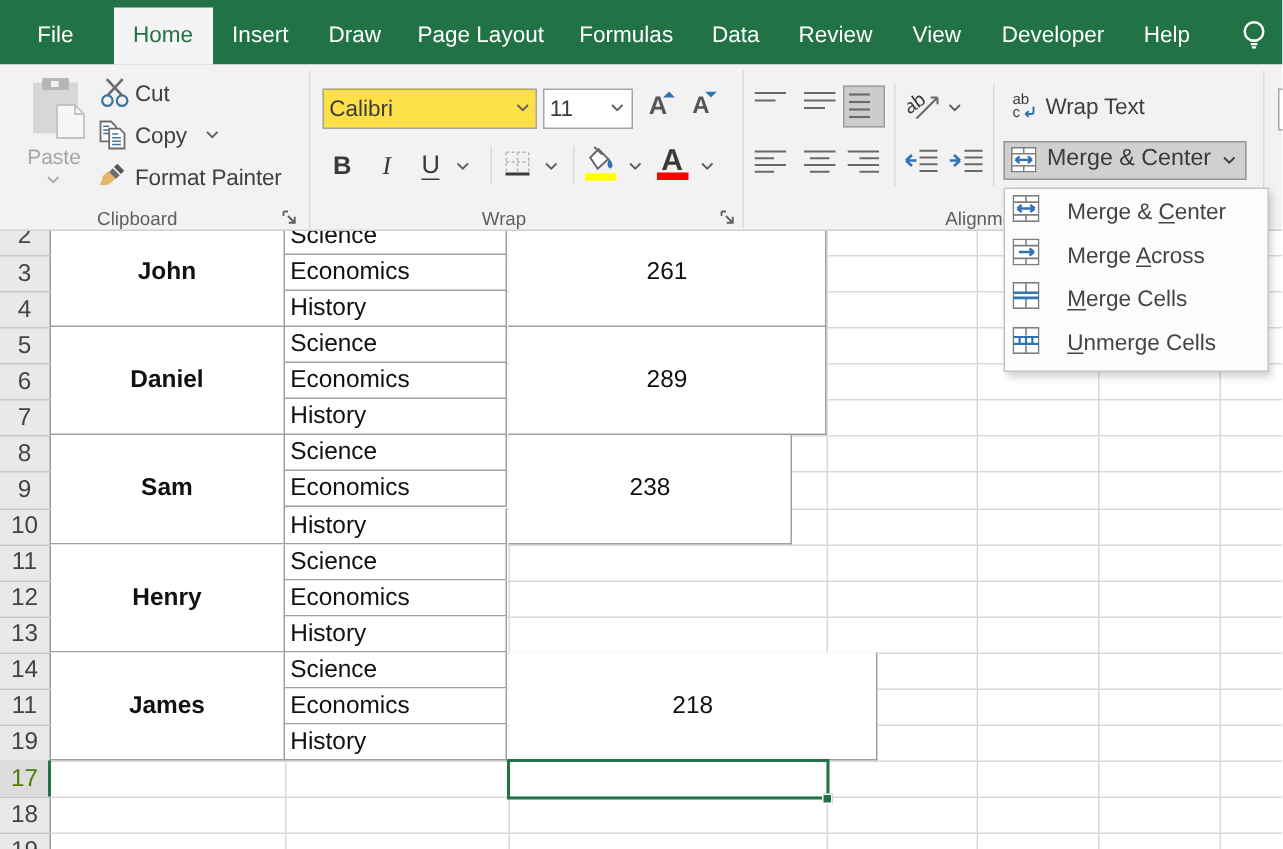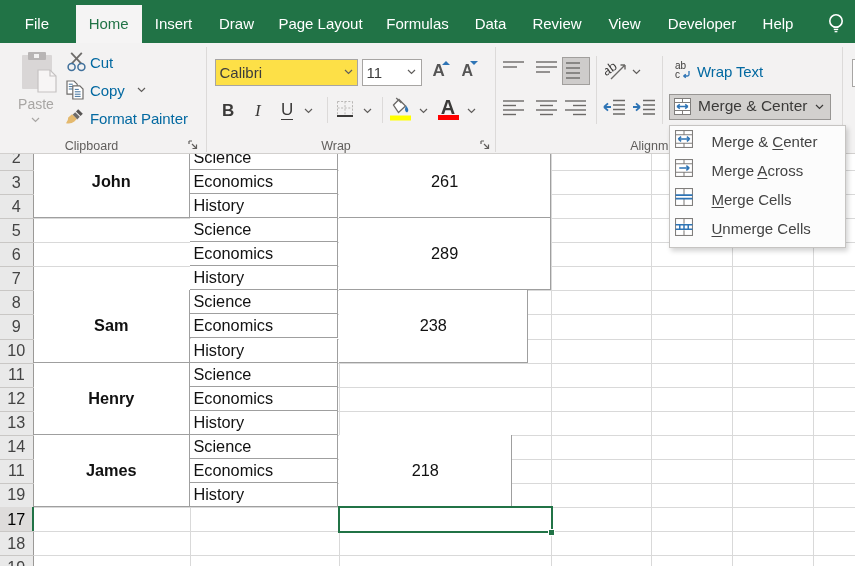--- a/index.html
+++ b/index.html
@@ -2,21 +2,21 @@
 <html><head><meta charset="utf-8">
 <style>
 html,body{margin:0;padding:0}
 body{width:855px;height:566px;overflow:hidden;position:relative;
  font-family:"Liberation Sans",sans-serif;background:#fff;
  -webkit-font-smoothing:antialiased}
 .ab{position:absolute}
 .tab{position:absolute;top:0;height:43px;line-height:48px;color:#fff;font-size:15px;text-align:center;transform:translateX(-50%)}
 .glbl{position:absolute;font-size:12.5px;color:#605e5c;transform:translateX(-50%);white-space:nowrap}
 .sep{position:absolute;width:1px;background:#dcdad9}
-.rtx{position:absolute;font-size:15px;color:#0369a1;white-space:nowrap;letter-spacing:-0.1px}
+.rtx{position:absolute;font-size:15px;color:#404040;white-space:nowrap;letter-spacing:-0.1px}
 .cell{position:absolute;font-size:16.3px;color:#111;display:flex;align-items:center;overflow:hidden;background:#fff}
 .gl-h{position:absolute;height:1px;background:#d9d9d9}
 .gl-v{position:absolute;width:1px;background:#d9d9d9}
 .rnum{position:absolute;left:0;width:32.6px;text-align:center;font-size:16.2px;color:#444;display:flex;align-items:center;justify-content:center}
 .mi{position:absolute;font-size:15px;color:#444;white-space:nowrap}
 .u{text-decoration:underline;text-underline-offset:2px}
 </style></head><body>
 
 <div class="ab" style="left:0;top:0;width:855px;height:43px;background:#217346"></div>
 <div class="ab" style="left:76px;top:5px;width:66px;height:38px;background:#f5f4f4"></div>
@@ -250,21 +250,21 @@
 <div class="rnum" style="top:256.7px;height:24.1px">13</div>
 <div class="gl-h" style="left:0;top:304.8px;width:33.6px;background:#c9c7c5"></div>
 <div class="rnum" style="top:280.8px;height:24.1px">14</div>
 <div class="gl-h" style="left:0;top:328.9px;width:33.6px;background:#c9c7c5"></div>
 <div class="rnum" style="top:304.8px;height:24.1px">11</div>
 <div class="gl-h" style="left:0;top:353.0px;width:33.6px;background:#c9c7c5"></div>
 <div class="rnum" style="top:328.9px;height:24.1px">19</div>
 <div class="gl-h" style="left:0;top:377.0px;width:33.6px;background:#c9c7c5"></div>
 <div class="ab" style="left:0;top:353.0px;width:31.6px;height:24.1px;background:#dedcdb"></div>
 <div class="ab" style="left:31.6px;top:353.0px;width:2px;height:24.1px;background:#217346"></div>
-<div class="rnum" style="top:353.0px;height:24.1px;color:#000000">17</div>
+<div class="rnum" style="top:353.0px;height:24.1px;color:#4d7c0f">17</div>
 <div class="gl-h" style="left:0;top:401.1px;width:33.6px;background:#c9c7c5"></div>
 <div class="rnum" style="top:377.0px;height:24.1px">18</div>
 
 <div class="rnum" style="top:401.1px;height:24.1px">19</div>
 <div class="cell" style="left:190px;top:-8.1px;width:148.3px;height:24.1px;border-right:1px solid #9f9f9f;border-bottom:1px solid #9f9f9f;padding-left:3.5px;box-sizing:border-box">Science</div>
 <div class="cell" style="left:190px;top:16.0px;width:148.3px;height:24.1px;border-right:1px solid #9f9f9f;border-bottom:1px solid #9f9f9f;padding-left:3.5px;box-sizing:border-box">Economics</div>
 <div class="cell" style="left:190px;top:40.1px;width:148.3px;height:24.1px;border-right:1px solid #9f9f9f;border-bottom:1px solid #9f9f9f;padding-left:3.5px;box-sizing:border-box">History</div>
 <div class="cell" style="left:190px;top:64.1px;width:148.3px;height:24.1px;border-right:1px solid #9f9f9f;border-bottom:1px solid #9f9f9f;padding-left:3.5px;box-sizing:border-box">Science</div>
 <div class="cell" style="left:190px;top:88.2px;width:148.3px;height:24.1px;border-right:1px solid #9f9f9f;border-bottom:1px solid #9f9f9f;padding-left:3.5px;box-sizing:border-box">Economics</div>
 <div class="cell" style="left:190px;top:112.3px;width:148.3px;height:24.1px;border-right:1px solid #9f9f9f;border-bottom:1px solid #9f9f9f;padding-left:3.5px;box-sizing:border-box">History</div>
@@ -272,26 +272,27 @@
 <div class="cell" style="left:190px;top:160.4px;width:148.3px;height:24.1px;border-right:1px solid #9f9f9f;border-bottom:1px solid #9f9f9f;padding-left:3.5px;box-sizing:border-box">Economics</div>
 <div class="cell" style="left:190px;top:184.5px;width:148.3px;height:24.1px;border-right:1px solid #9f9f9f;border-bottom:1px solid #9f9f9f;padding-left:3.5px;box-sizing:border-box">History</div>
 <div class="cell" style="left:190px;top:208.6px;width:148.3px;height:24.1px;border-right:1px solid #9f9f9f;border-bottom:1px solid #9f9f9f;padding-left:3.5px;box-sizing:border-box">Science</div>
 <div class="cell" style="left:190px;top:232.6px;width:148.3px;height:24.1px;border-right:1px solid #9f9f9f;border-bottom:1px solid #9f9f9f;padding-left:3.5px;box-sizing:border-box">Economics</div>
 <div class="cell" style="left:190px;top:256.7px;width:148.3px;height:24.1px;border-right:1px solid #9f9f9f;border-bottom:1px solid #9f9f9f;padding-left:3.5px;box-sizing:border-box">History</div>
 <div class="cell" style="left:190px;top:280.8px;width:148.3px;height:24.1px;border-right:1px solid #9f9f9f;border-bottom:1px solid #9f9f9f;padding-left:3.5px;box-sizing:border-box">Science</div>
 <div class="cell" style="left:190px;top:304.8px;width:148.3px;height:24.1px;border-right:1px solid #9f9f9f;border-bottom:1px solid #9f9f9f;padding-left:3.5px;box-sizing:border-box">Economics</div>
 <div class="cell" style="left:190px;top:328.9px;width:148.3px;height:24.1px;border-right:1px solid #9f9f9f;border-bottom:1px solid #9f9f9f;padding-left:3.5px;box-sizing:border-box">History</div>
 <div class="cell" style="left:33.6px;top:-8.1px;width:156.4px;height:72.2px;border-right:1px solid #9f9f9f;border-bottom:1px solid #9f9f9f;justify-content:center;font-weight:bold;box-sizing:border-box">John</div>
 <div class="cell" style="left:339.3px;top:-8.1px;width:211.7px;height:72.2px;border-right:1px solid #9f9f9f;border-bottom:1px solid #9f9f9f;justify-content:center;box-sizing:border-box">261</div>
+<div class="cell" style="left:33.6px;top:64.1px;width:156.4px;height:72.2px;border-right:1px solid #9f9f9f;border-bottom:1px solid #9f9f9f;justify-content:center;font-weight:bold;box-sizing:border-box">Daniel</div>
 <div class="cell" style="left:339.3px;top:64.1px;width:211.7px;height:72.2px;border-right:1px solid #9f9f9f;border-bottom:1px solid #9f9f9f;justify-content:center;box-sizing:border-box">289</div>
 <div class="cell" style="left:33.6px;top:136.4px;width:156.4px;height:72.2px;border-right:1px solid #9f9f9f;border-bottom:1px solid #9f9f9f;justify-content:center;font-weight:bold;box-sizing:border-box">Sam</div>
 <div class="cell" style="left:339.3px;top:136.4px;width:189px;height:72.2px;border-right:1px solid #9f9f9f;border-bottom:1px solid #9f9f9f;justify-content:center;box-sizing:border-box">238</div>
 <div class="cell" style="left:33.6px;top:208.6px;width:156.4px;height:72.2px;border-right:1px solid #9f9f9f;border-bottom:1px solid #9f9f9f;justify-content:center;font-weight:bold;box-sizing:border-box">Henry</div>
 <div class="cell" style="left:33.6px;top:280.8px;width:156.4px;height:72.2px;border-right:1px solid #9f9f9f;border-bottom:1px solid #9f9f9f;justify-content:center;font-weight:bold;box-sizing:border-box">James</div>
-<div class="cell" style="left:339.3px;top:280.8px;width:173px;height:72.2px;border-right:1px solid #9f9f9f;border-bottom:1px solid #9f9f9f;justify-content:center;box-sizing:border-box">218</div>
+<div class="cell" style="left:339.3px;top:280.8px;width:246px;height:72.2px;border-right:1px solid #9f9f9f;border-bottom:1px solid #9f9f9f;justify-content:center;box-sizing:border-box">218</div>
 <div class="ab" style="left:337.5px;top:351.5px;width:215px;height:27.5px;border:2.5px solid #217346;box-sizing:border-box"></div>
 <div class="ab" style="left:547.5px;top:374.5px;width:7px;height:7px;background:#217346;border:1px solid #fff;box-sizing:border-box"></div>
 </div>
 <div class="ab" style="left:669px;top:124.5px;width:177px;height:123.5px;background:#fcfcfc;border:1px solid #c6c4c2;box-sizing:border-box;box-shadow:2px 3px 5px rgba(0,0,0,0.18);z-index:50"></div>
 <svg class="ab" style="z-index:60;left:675px;top:130.3px" width="18" height="18" viewBox="0 0 17 17">
     <rect x="0.5" y="0.5" width="16" height="16" fill="#fff" stroke="#807e7c"></rect>
     <path d="M0.5 4.5 h16 M0.5 12.5 h16 M8.5 0.5 v4 M8.5 12.5 v4" stroke="#807e7c"></path>
     <path d="M3 8.5 h11 M3 8.5 l2.8 -2.2 M3 8.5 l2.8 2.2 M14 8.5 l-2.8 -2.2 M14 8.5 l-2.8 2.2" stroke="#2e74b5" stroke-width="1.5" fill="none"></path>
   </svg>
 <div class="mi" style="left:711.5px;top:132.8px;z-index:60">Merge &amp; <span class="u">C</span>enter</div>

